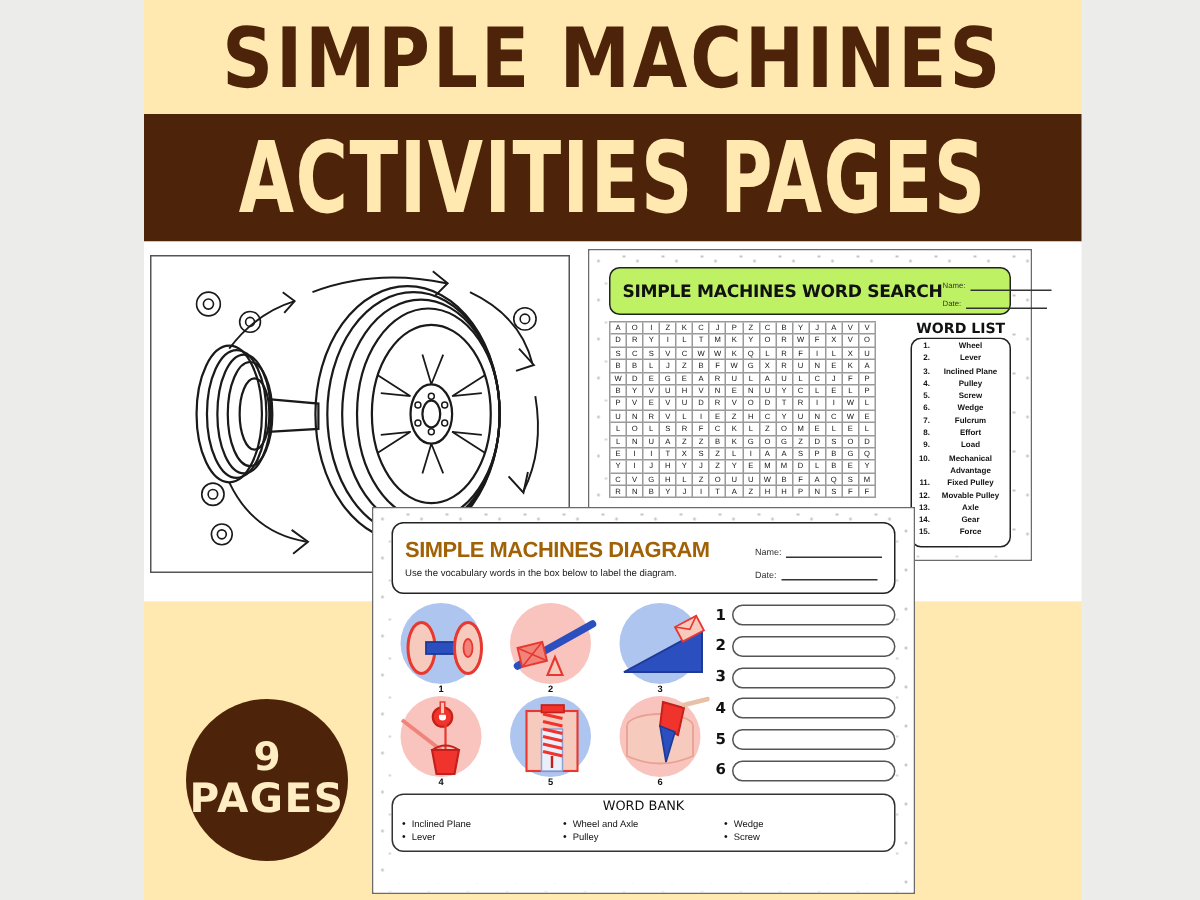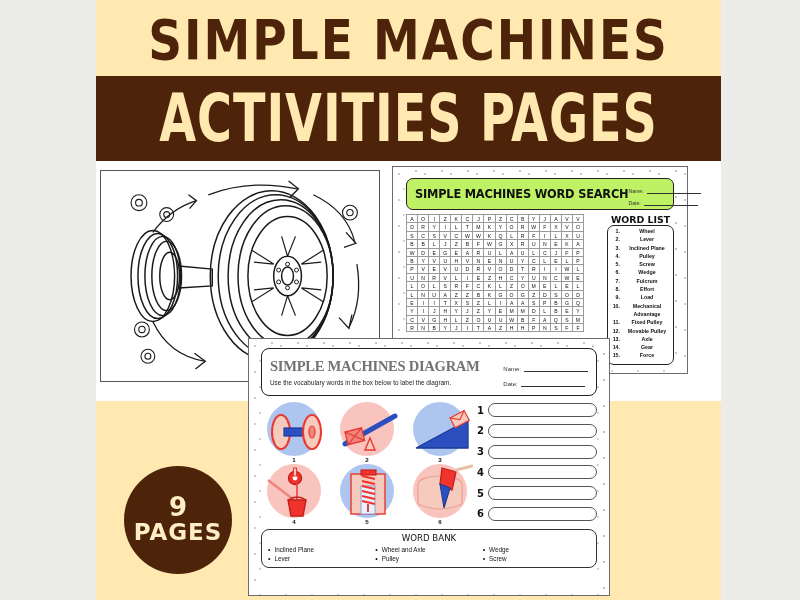--- a/index.html
+++ b/index.html
@@ -56,21 +56,21 @@
   
   .badge {
     position: absolute; left: 124px; top: 466px; width: 108px; height: 108px;
     border-radius: 50%; background: #4d2409;
     display: flex; flex-direction: column;
     align-items: center; justify-content: center;
     color: #ffeec3;
     font-family: "DejaVu Sans", sans-serif; font-weight: bold;
   }
   .badge .num { font-size: 26px; line-height: 1; }
-  .badge .pages { font-size: 23px; line-height: 1.1; letter-spacing: 1px; }
+  .badge .pages { font-size: 27px; line-height: 1.1; letter-spacing: 1px; }
 
   
   .sheet { position: absolute; background: #fff; border: 1px solid #6b6b6b; }
 
   
   .coloring {
     left: 100px; top: 170px; width: 280px; height: 212px;
     border: 1px solid #555;
   }
 
@@ -137,22 +137,22 @@
 
   
   .dg { left: 248px; top: 338px; width: 362px; height: 258px; }
   .dg-inner { position: absolute; left: 12px; top: 9px; right: 12px; bottom: 6px; background: #fff; }
   .dg-head {
     border: 1.4px solid #222; border-radius: 8px; height: 48px;
     display: flex; align-items: center; padding: 0 8px; position: relative;
   }
   .dg-head-l { display: flex; flex-direction: column; gap: 4px; }
   .dg-title {
-    font-family: Liberation Serif, serif; font-weight: bold;
-    font-size: 14.6px; color: #737373; letter-spacing: -0.3px; white-space: nowrap;
+    font-family: Liberation Sans, sans-serif; font-weight: bold;
+    font-size: 14.6px; color: #a16207; letter-spacing: -0.3px; white-space: nowrap;
   }
   .dg-sub { font-size: 6.4px; color: #222; }
   .dg-nd { margin-left: auto; }
   .dg-nd .nd-lbl { font-size: 6px; }
   .dg-nd .nd-line { width: 64px; }
   .dg-nd .nd-row { height: 15px; }
 
   .dg-body { display: flex; margin-top: 5px; gap: 4px; }
   .pics { width: 212px; }
   .pic-row { display: flex; justify-content: space-between; }

